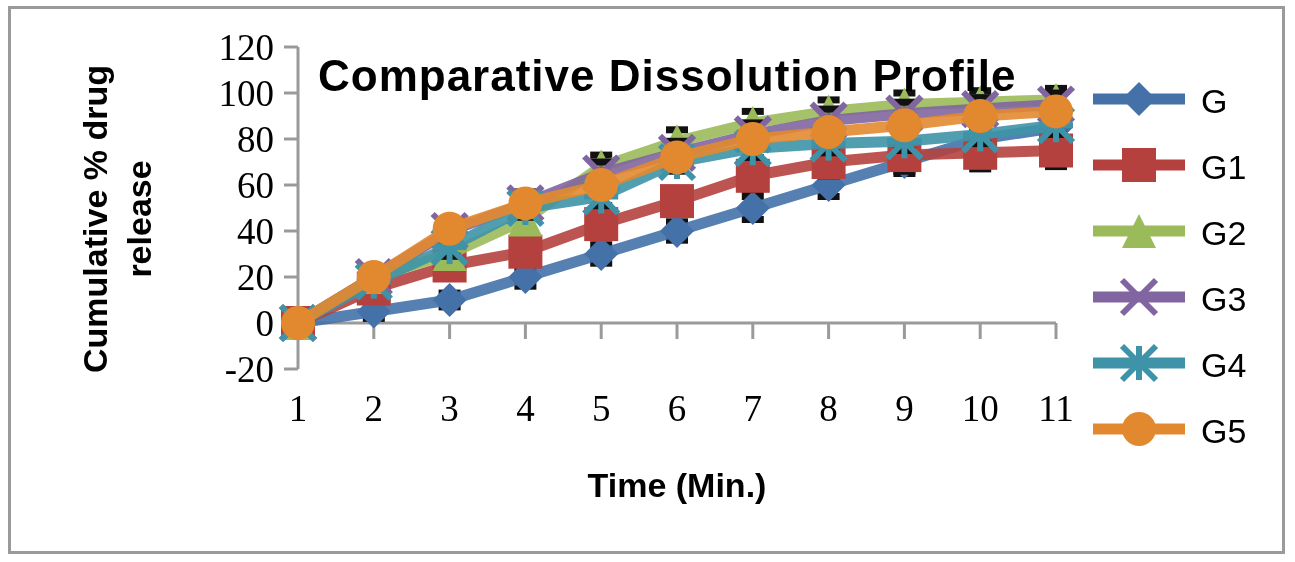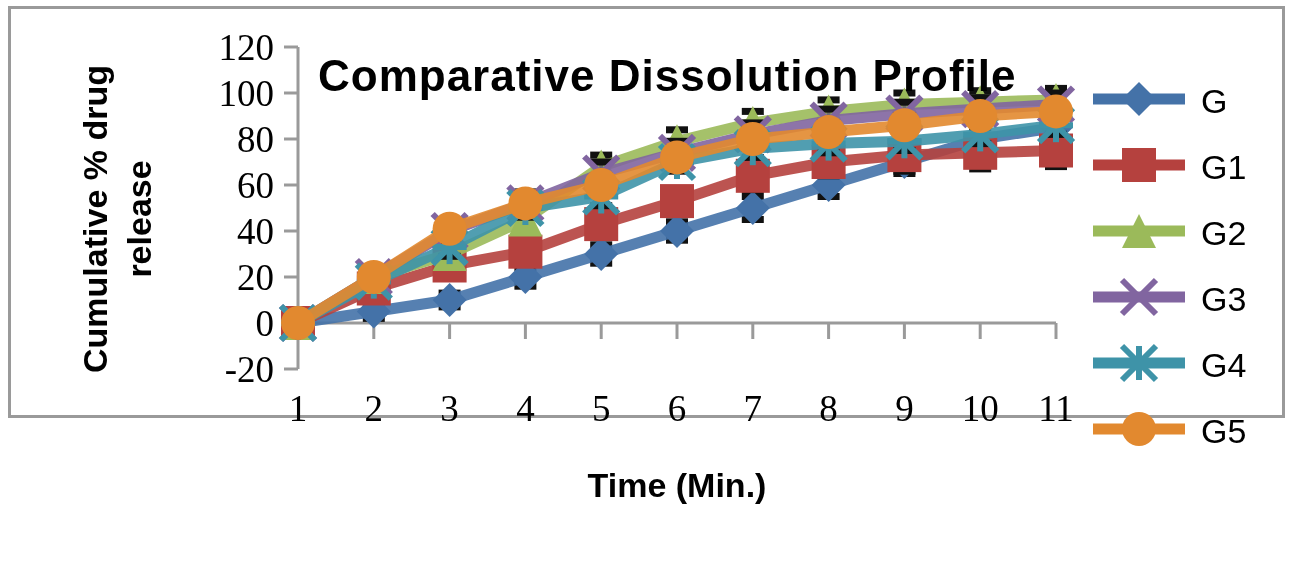--- a/index.html
+++ b/index.html
@@ -4,21 +4,21 @@
 <style>
   html, body { margin:0; padding:0; }
   body {
     width:1295px; height:562px;
     background:#ffffff;
     font-family:"Liberation Sans", sans-serif;
     overflow:hidden;
   }
   #frame {
     position:absolute; left:8px; top:6px;
-    width:1277px; height:412px;
+    width:1277px; height:548px;
     border:3px solid #9a9a9a;
     background:#ffffff;
     box-sizing:border-box;
   }
   #chart-root { position:absolute; left:0; top:0; width:100%; height:100%; }
   svg { display:block; }
   .tick-lbl {
     font-family:"Liberation Serif", serif;
     font-size:37px; fill:#000000;
   }

